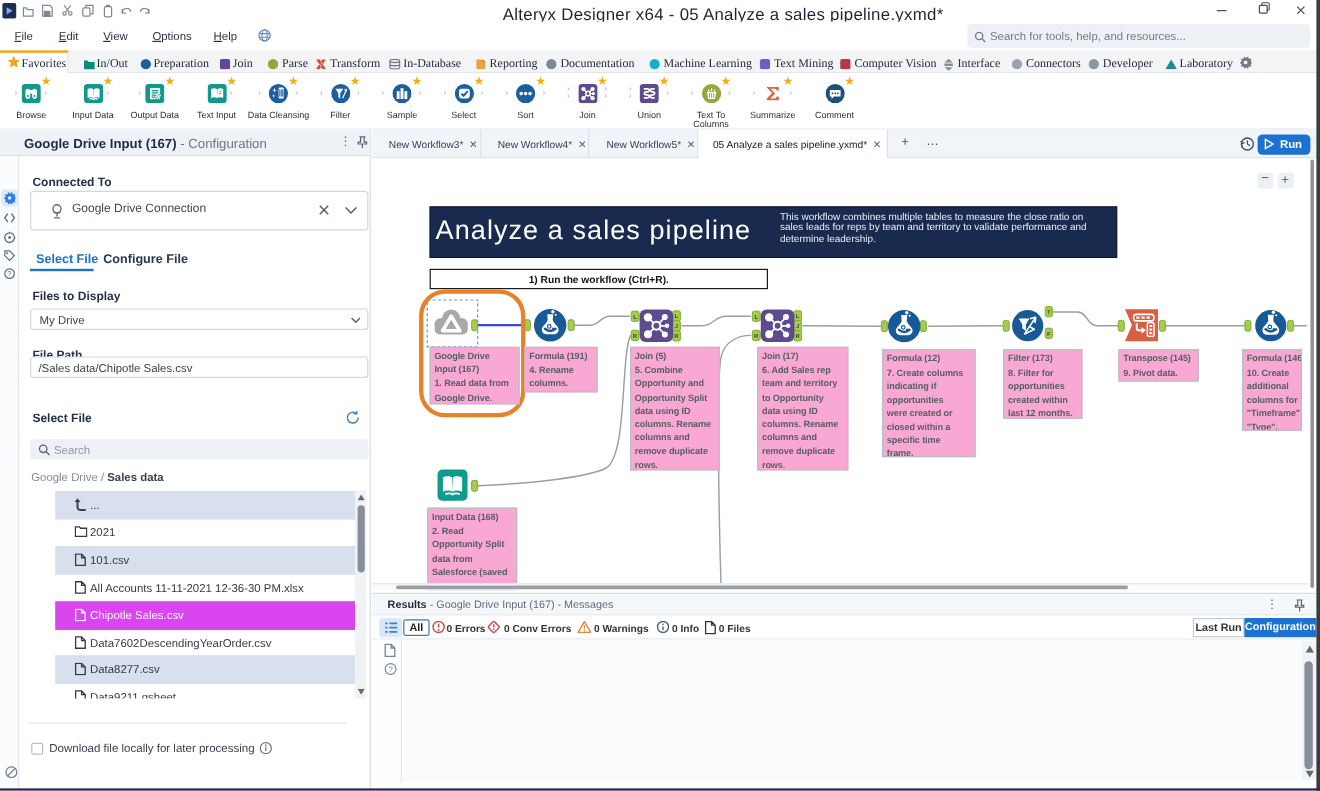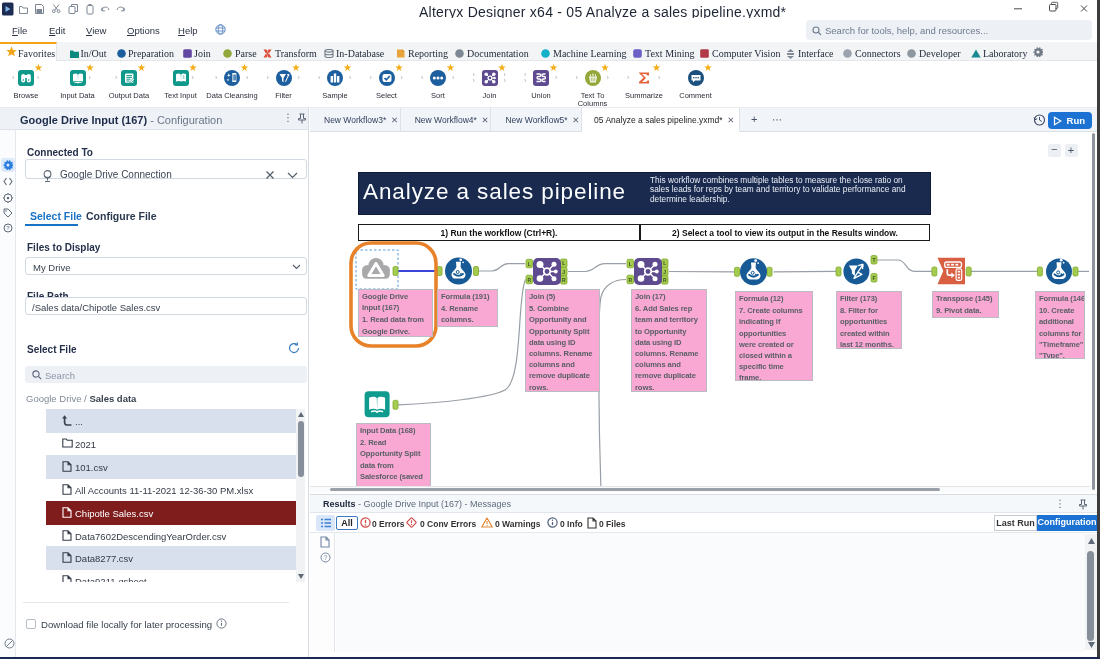--- a/index.html
+++ b/index.html
@@ -38,21 +38,21 @@
 #lphead b { position:absolute; left:8px; top:6px; font-size:11px; color:#1d2b4a; font-weight:bold;margin-left:12px; }
 #lpstrip { position:absolute; left:0; top:22px; width:16px; height:529px; border-right:1px solid #e4e7ec; background:#fbfcfd; }
 .lbl { position:absolute; font-size:10px; font-weight:bold; color:#25304a;text-align:center; }
 .inbox { position:absolute; left:25px; width:282px; background:#fff; border:1px solid #d2d8e0; border-radius:3px; }
 
 
 .frow { position:absolute; left:23px; width:273px; height:24px; font-size:9.5px; color:#333a46; }
 .frow .fi { position:absolute; left:16px; top:6px; }
 .frow .ft { position:absolute; left:29px; top:7px; white-space:nowrap; }
 .stripe { background:#d9e0ed; }
-.sel { background:#7f1d1d; color:#fff; }
+.sel { background:#d946ef; color:#fff; }
 
 
 #tabstrip { left:310px; top:108px; width:790px; height:24px; background:#f1f4f8; border-bottom:1px solid #dbe0e7; }
 .wtab { position:absolute; top:0; height:24px; border-right:1px solid #dde1e8; font-size:8.5px; color:#33415e; }
 .wtab > span { position:absolute; top:7px; left:14px; white-space:nowrap; }
 .wtab .x { color:#5a6275; }
 
 
 #canvas { left:310px; top:132px; width:781px; height:360px; background:#fff; overflow:hidden; }
 
@@ -427,21 +427,21 @@
       <svg style="position:absolute;left:3px;top:78px" width="10" height="10" viewBox="0 0 10 10">
           <path d="M1 1 h4 l4 4 -4 4 -4 -4 z" fill="none" stroke="#5f6977" stroke-width="1" transform="rotate(0 5 5)"></path>
           <circle cx="3" cy="3" r="0.8" fill="#5f6977"></circle>
         </svg>
       <svg style="position:absolute;left:3px;top:93px" width="10" height="10" viewBox="0 0 10 10">
           <circle cx="5" cy="5" r="4" fill="none" stroke="#5f6977" stroke-width="1"></circle>
           <text x="5" y="7.2" font-size="6" fill="#5f6977" text-anchor="middle">?</text>
         </svg>
     </div>
     <div class="lbl" style="left:27px;top:39px">Connected To</div>
-    <div class="inbox" style="top:51px;height:20px">
+    <div class="inbox" style="top:51px;height:33px">
       <svg style="position:absolute;left:14px;top:9px" width="15" height="14" viewBox="0 0 15 14">
           <g fill="none" stroke="#5f6977" stroke-width="1.1">
             <circle cx="7.5" cy="5" r="3.4"></circle>
             <path d="M4.5 7.5 a4.5 4.5 0 0 0 6 0 M7.5 8.5 v3 M5 12.5 h5"></path>
           </g>
         </svg>
       <span style="position:absolute;left:34px;top:9px;font-size:10px;color:#3c4656">Google Drive Connection</span>
       <svg style="position:absolute;left:239px;top:10px" width="10" height="10" viewBox="0 0 10 10">
           <path d="M1.5 1.5 l7 7 M8.5 1.5 l-7 7" stroke="#525c6b" stroke-width="1.2"></path>
         </svg>
@@ -576,21 +576,20 @@
         </svg> Run</div>
   </div>
 
   <div id="canvas" class="abs">
     <div style="position:absolute;left:737.7px;top:12.2px;width:13px;height:13px;background:#eceff3;border-radius:2px;color:#4a5568;font-size:11px;text-align:center;line-height:11px">−</div>
     <div style="position:absolute;left:754.5px;top:12.2px;width:13px;height:13px;background:#eceff3;border-radius:2px;color:#4a5568;font-size:11px;text-align:center;line-height:12px">+</div>
     <div style="position:absolute;left:48px;top:40px;width:573px;height:43px;background:#1a2a4f;border:1px solid #0e1c3a"></div>
     <div style="position:absolute;left:53px;top:47px;font-size:22.5px;color:#fcfdfe;letter-spacing:0.9px">Analyze a sales pipeline</div>
     <div style="position:absolute;left:340px;top:43.5px;width:270px;font-size:8.3px;line-height:9.8px;color:#e9edf5">This workflow combines multiple tables to measure the close ratio on sales leads for reps by team and territory to validate performance and determine leadership.</div>
     <div style="position:absolute;left:48px;top:92px;width:282px;height:17px;background:#fff;border:1px solid #1a1a1a;font-size:8.5px;font-weight:bold;color:#111;text-align:center;line-height:16px">1) Run the workflow (Ctrl+R).</div>
-    <div style="position:absolute;left:330px;top:92px;width:290px;height:17px;background:#fff;border:1px solid #1a1a1a;font-size:8.5px;font-weight:bold;color:#111;text-align:center;line-height:16px">2) Select a tool to view its output in the Results window.</div>
 
     <svg style="position:absolute;left:0;top:0" width="781" height="360" viewBox="0 0 781 360">
 
       <g fill="none" stroke="#999fa6" stroke-width="1.2">
         <path d="M168,139 L182,139 C190,139 190,131.6 198,131.6 L215,131.6"></path>
         <path d="M88,272.8 C130,271 180,266 195,258 C213,248 207,165 215.5,147.5"></path>
         <path d="M258,139.5 L275,139.5 C285,139.5 285,131.6 295,131.6 L316,131.6"></path>
         <path d="M291,360 C289,300 287,180 291,165 C294,153 304,147.5 316,147.5"></path>
         <path d="M359,139.5 L424,139.8"></path>
         <path d="M463.5,139.8 L526,139.4"></path>

